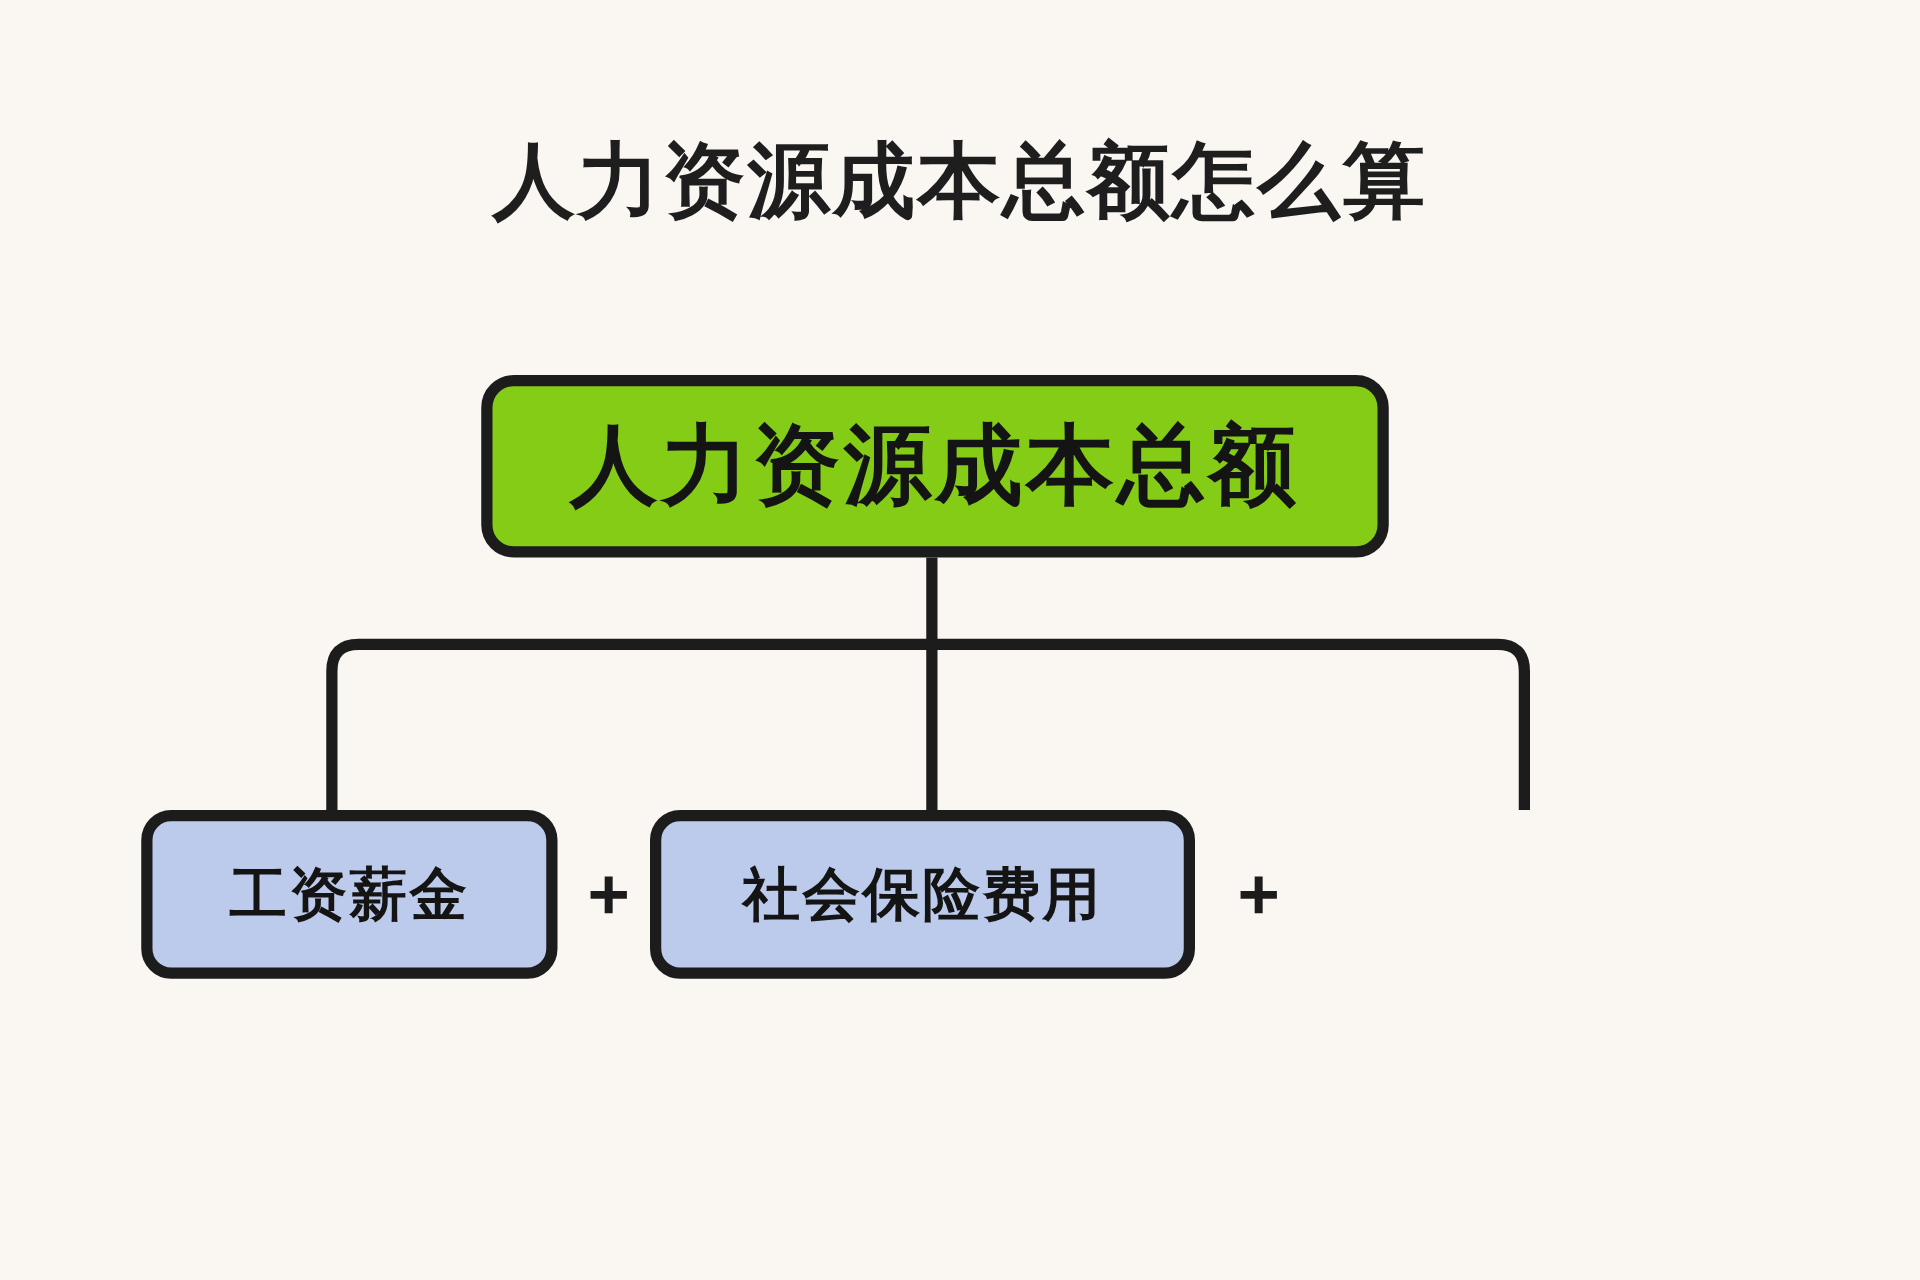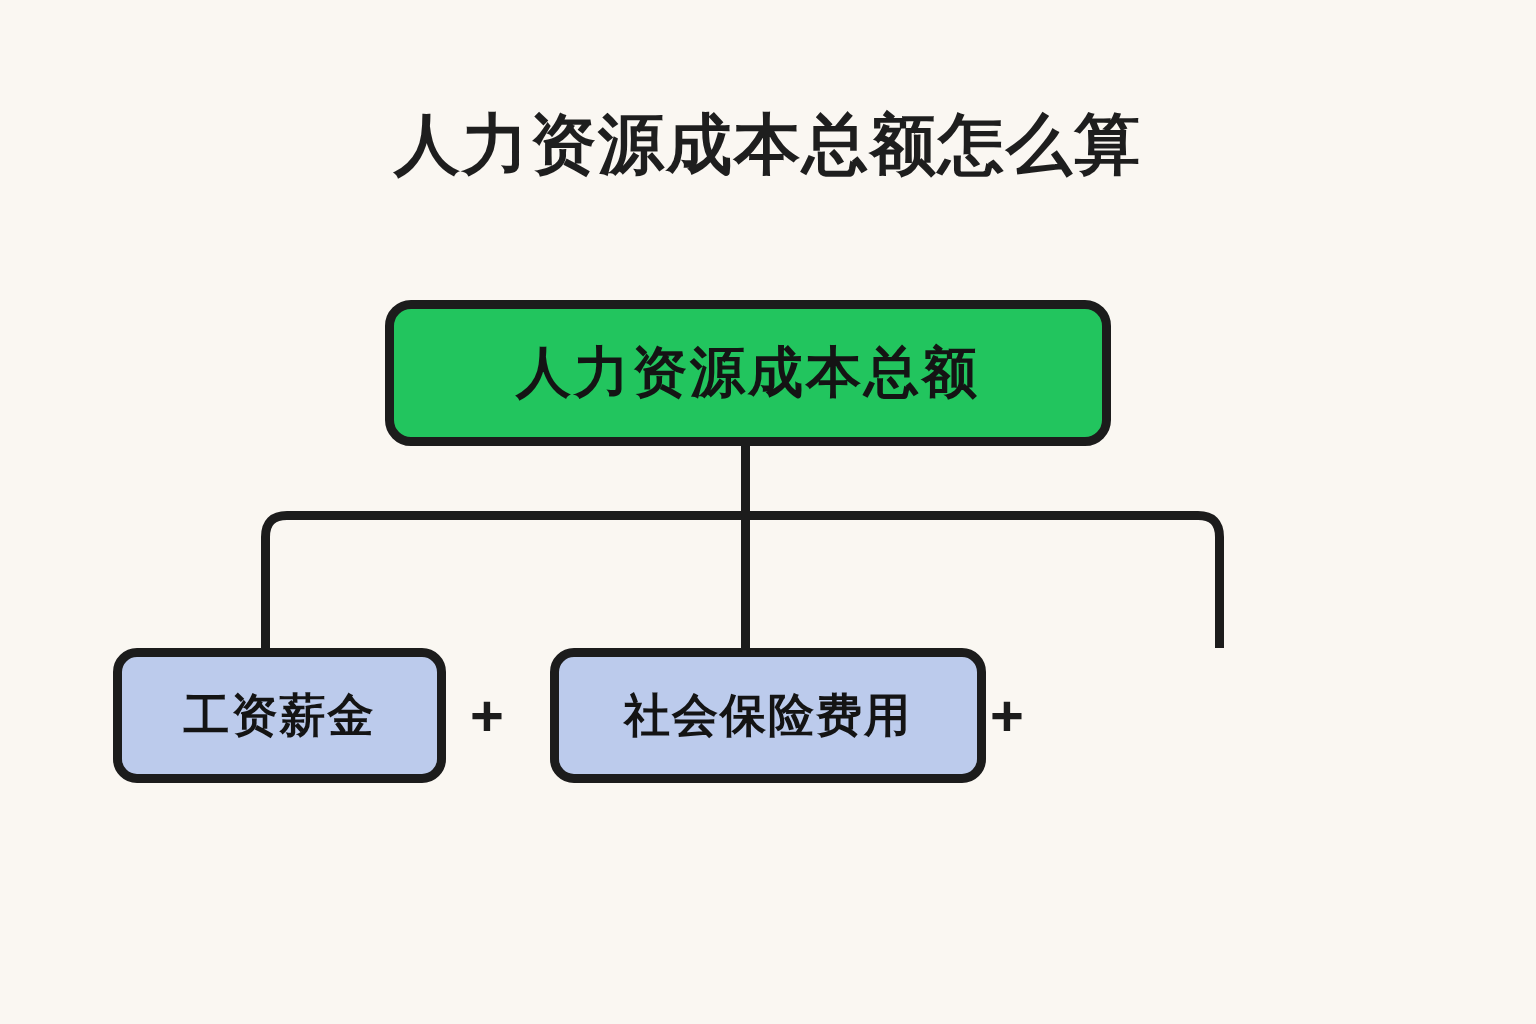--- a/index.html
+++ b/index.html
@@ -55,35 +55,35 @@
     color: #141414;
     font-weight: 700;
     white-space: nowrap;
     z-index: 2;
   }
   .node-root {
     left: 385px;
     top: 300px;
     width: 726px;
     height: 146px;
-    background: #22c55e;
+    background: #84cc16;
     border-radius: 26px;
-    font-size: 55px;
+    font-size: 70px;
     letter-spacing: 3px;
   }
   .node-child {
     background: #BCCBEC;
     top: 648px;
     height: 135px;
     font-size: 46px;
     letter-spacing: 2px;
     font-family: Liberation Mono, monospace;
   }
   .node-child-1 { left: 113px;  width: 333px; }
-  .node-child-2 { left: 550px;  width: 436px; }
+  .node-child-2 { left: 520px;  width: 436px; }
   .node-child-3 { left: 1050px; width: 341px; }
 
   
   .plus {
     position: absolute;
     top: 648px;
     height: 135px;
     width: 56px;
     display: flex;
     align-items: center;

